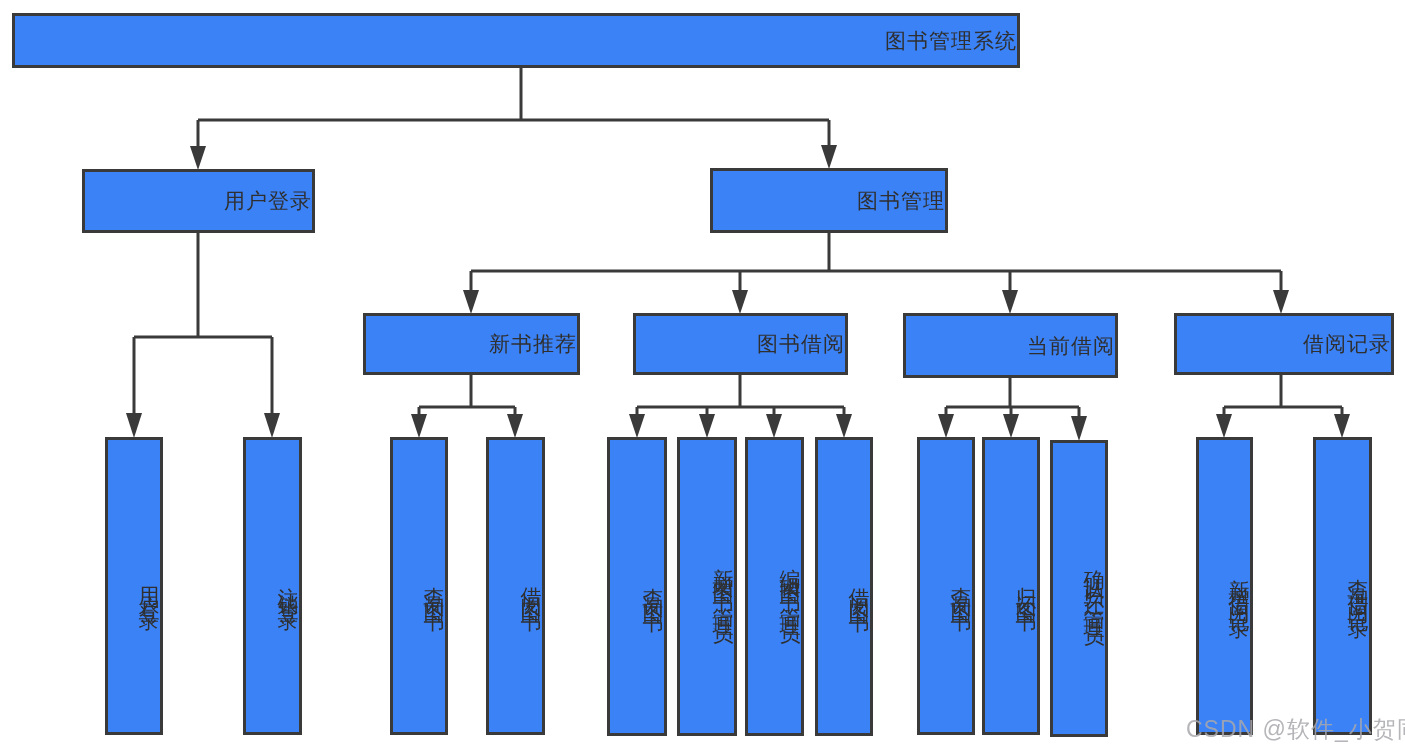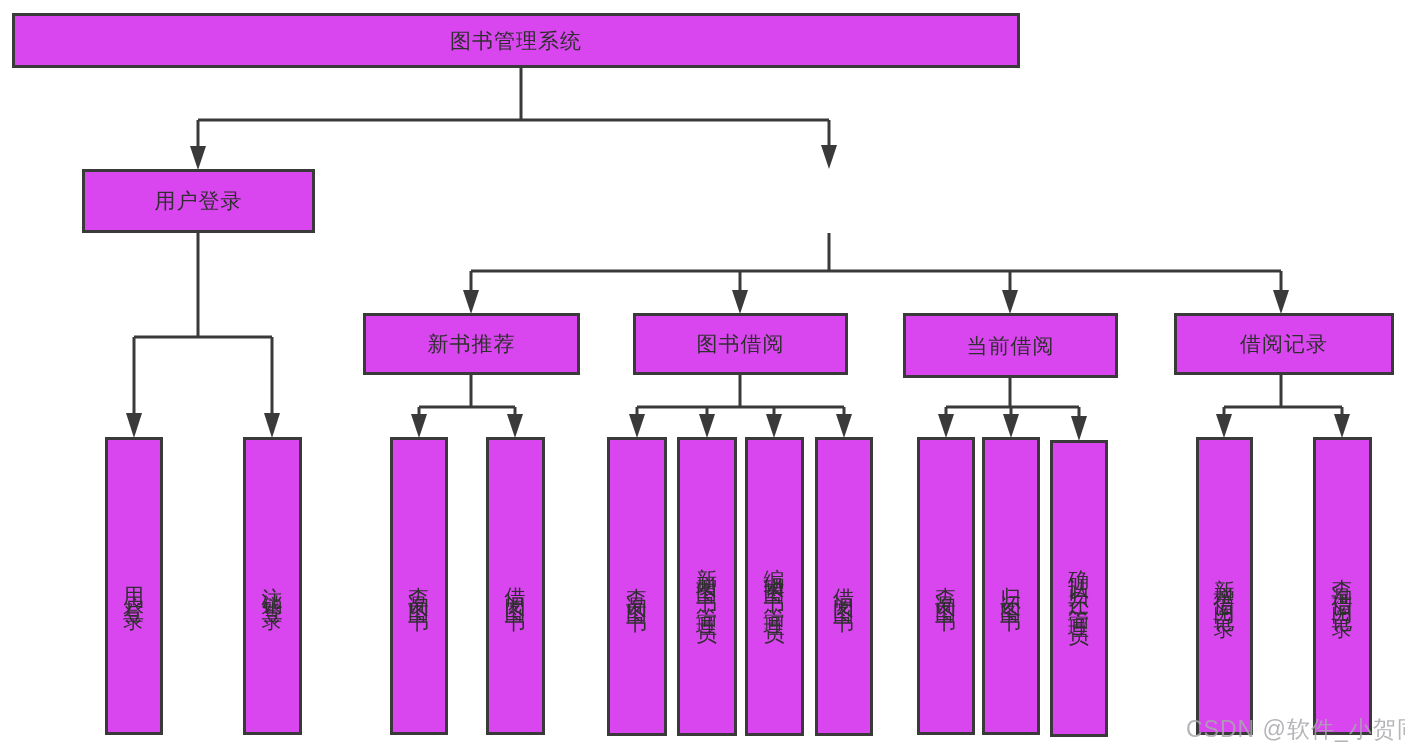--- a/index.html
+++ b/index.html
@@ -21,25 +21,25 @@
   }
   .connectors {
     position: absolute;
     left: 0;
     top: 0;
     z-index: 1;
   }
   .node {
     position: absolute;
     box-sizing: border-box;
-    background: #d946ef;
+    background: #3b82f6;
     border: 3px solid #3a3a3a;
     display: flex;
     align-items: center;
-    justify-content: center;
+    justify-content: flex-end;
     color: #2f2f2f;
     z-index: 2;
   }
   .hbox span {
     font-size: 21px;
     letter-spacing: 1px;
     white-space: nowrap;
   }
   .vbox span {
     writing-mode: vertical-rl;
@@ -135,20 +135,23 @@
     </g>
   </svg>
 
   <div class="node hbox" style="left:12px; top:13px; width:1008px; height:55px">
     <span>图书管理系统</span>
   </div>
 
   <div class="node hbox" style="left:82px; top:169px; width:233px; height:64px">
     <span>用户登录</span>
   </div>
+  <div class="node hbox" style="left:710px; top:168px; width:238px; height:65px">
+    <span>图书管理</span>
+  </div>
 
   <div class="node hbox" style="left:363px; top:313px; width:217px; height:62px">
     <span>新书推荐</span>
   </div>
   <div class="node hbox" style="left:633px; top:313px; width:215px; height:62px">
     <span>图书借阅</span>
   </div>
   <div class="node hbox" style="left:903px; top:313px; width:215px; height:65px">
     <span>当前借阅</span>
   </div>

